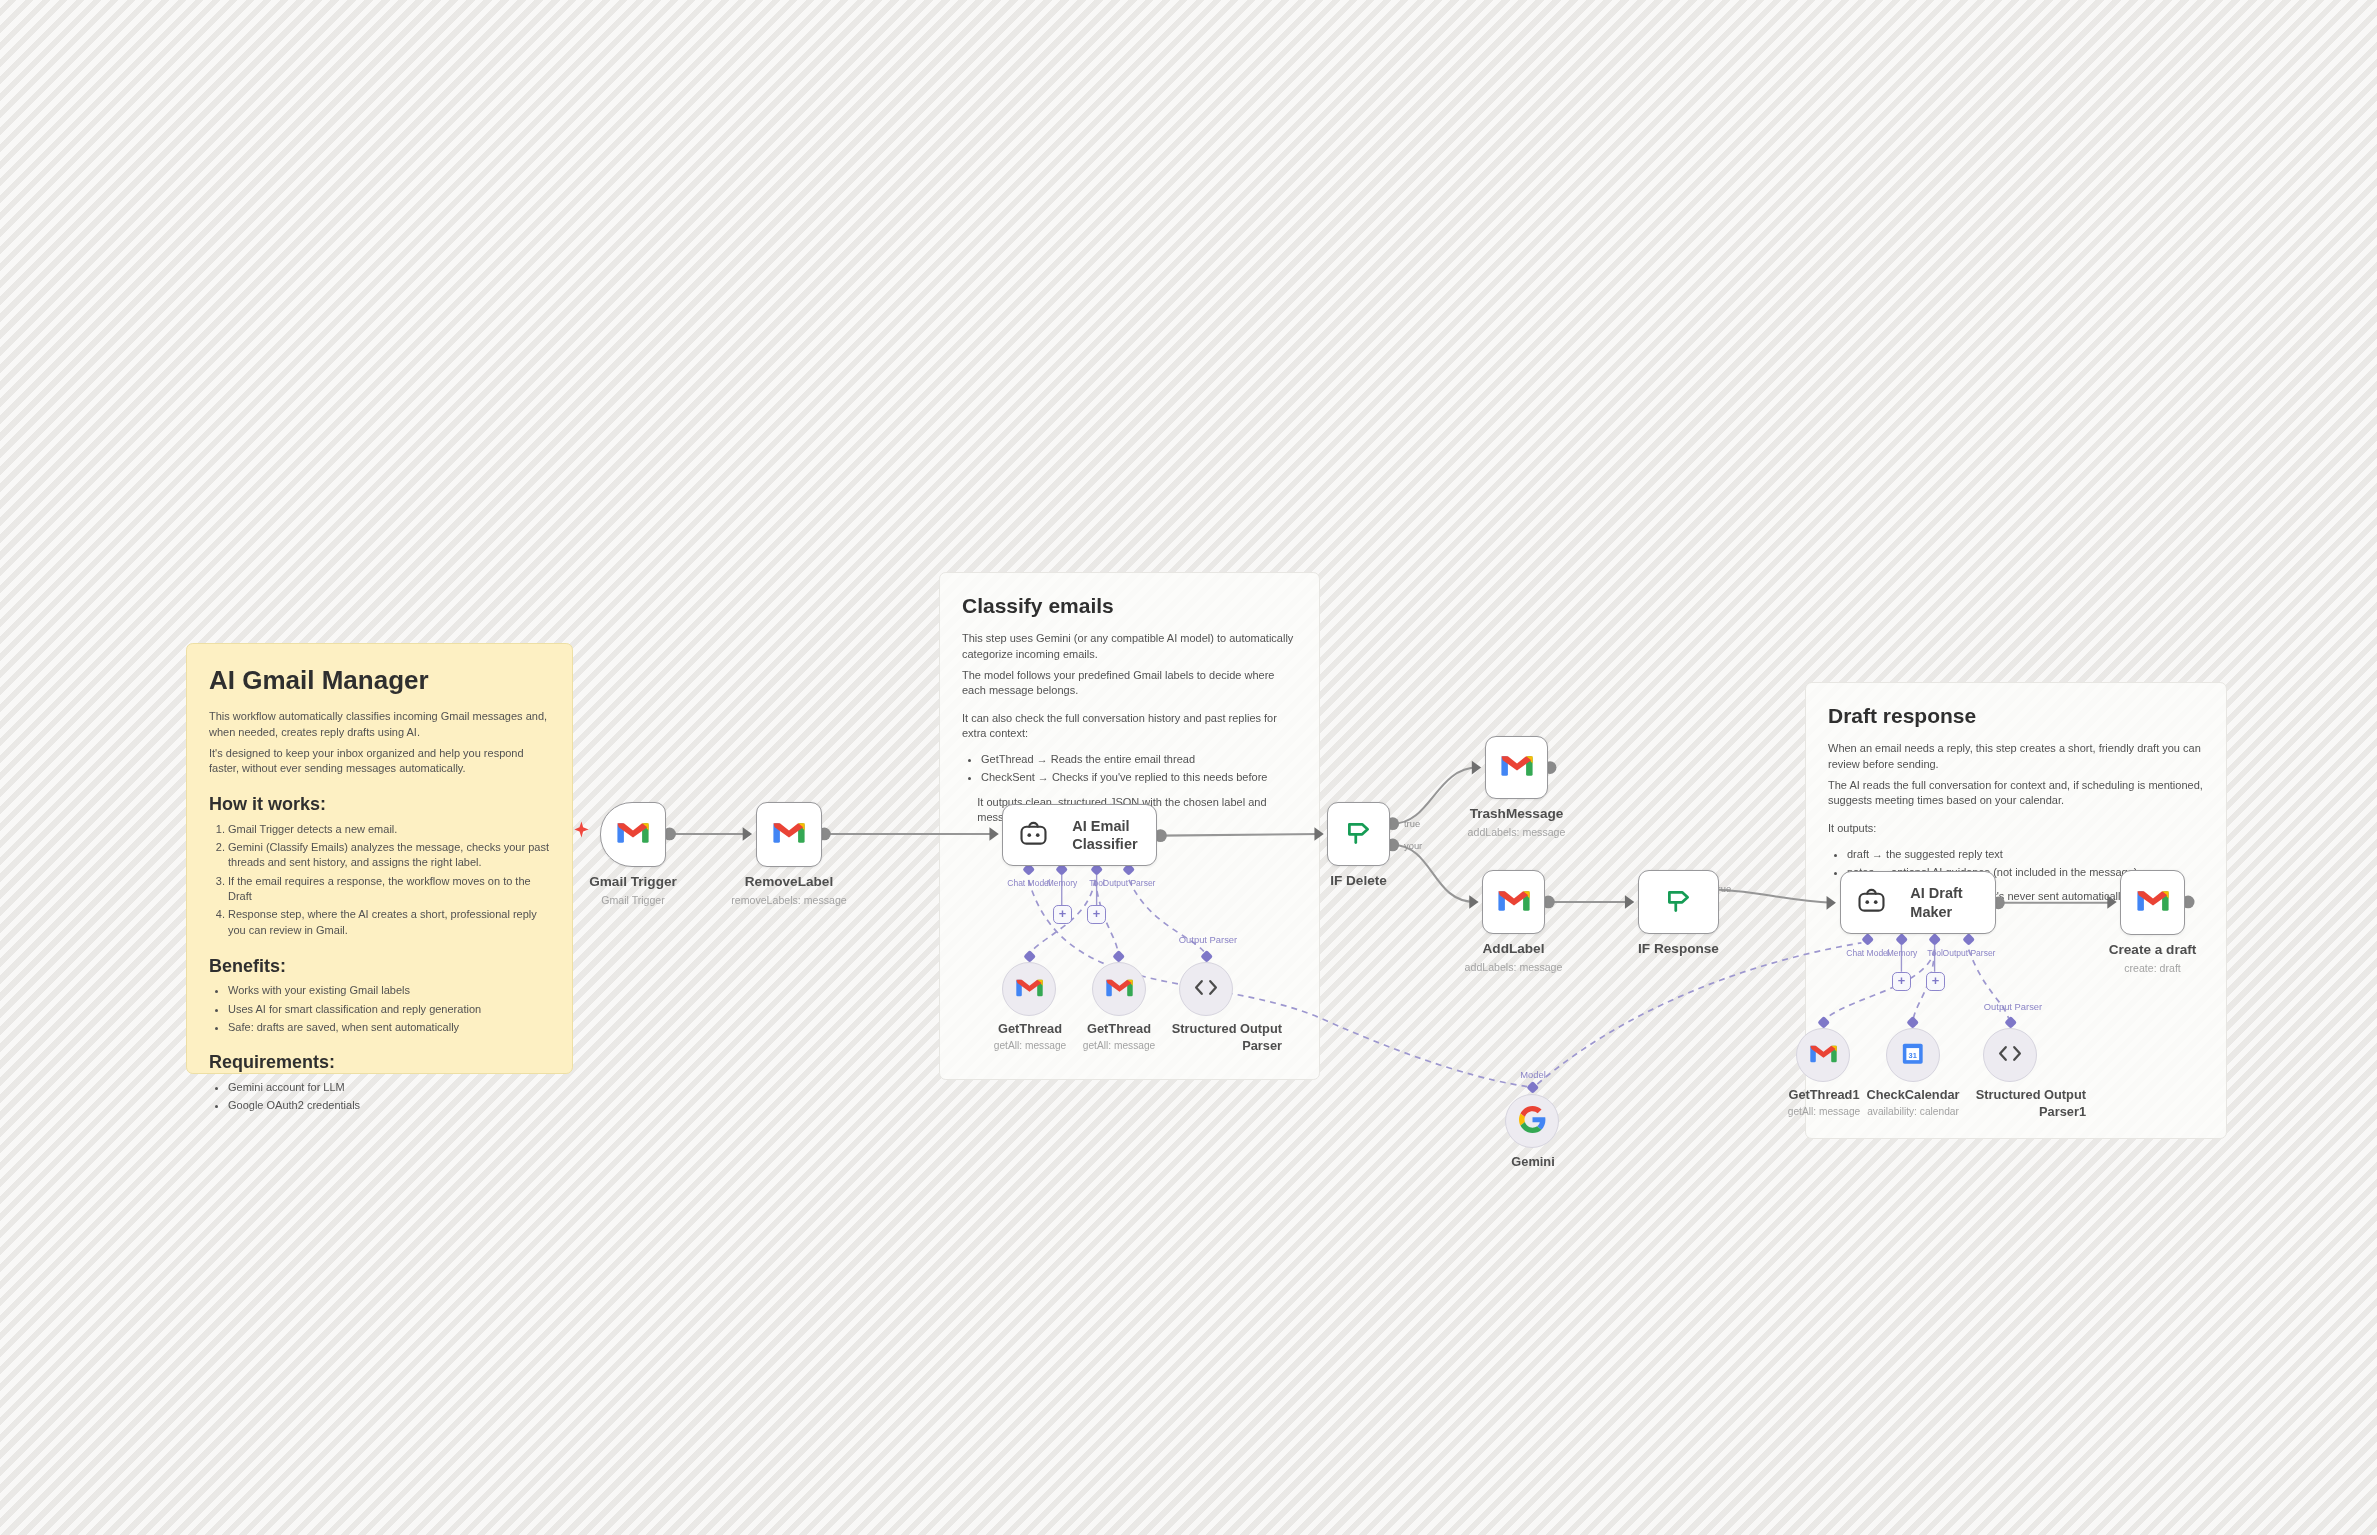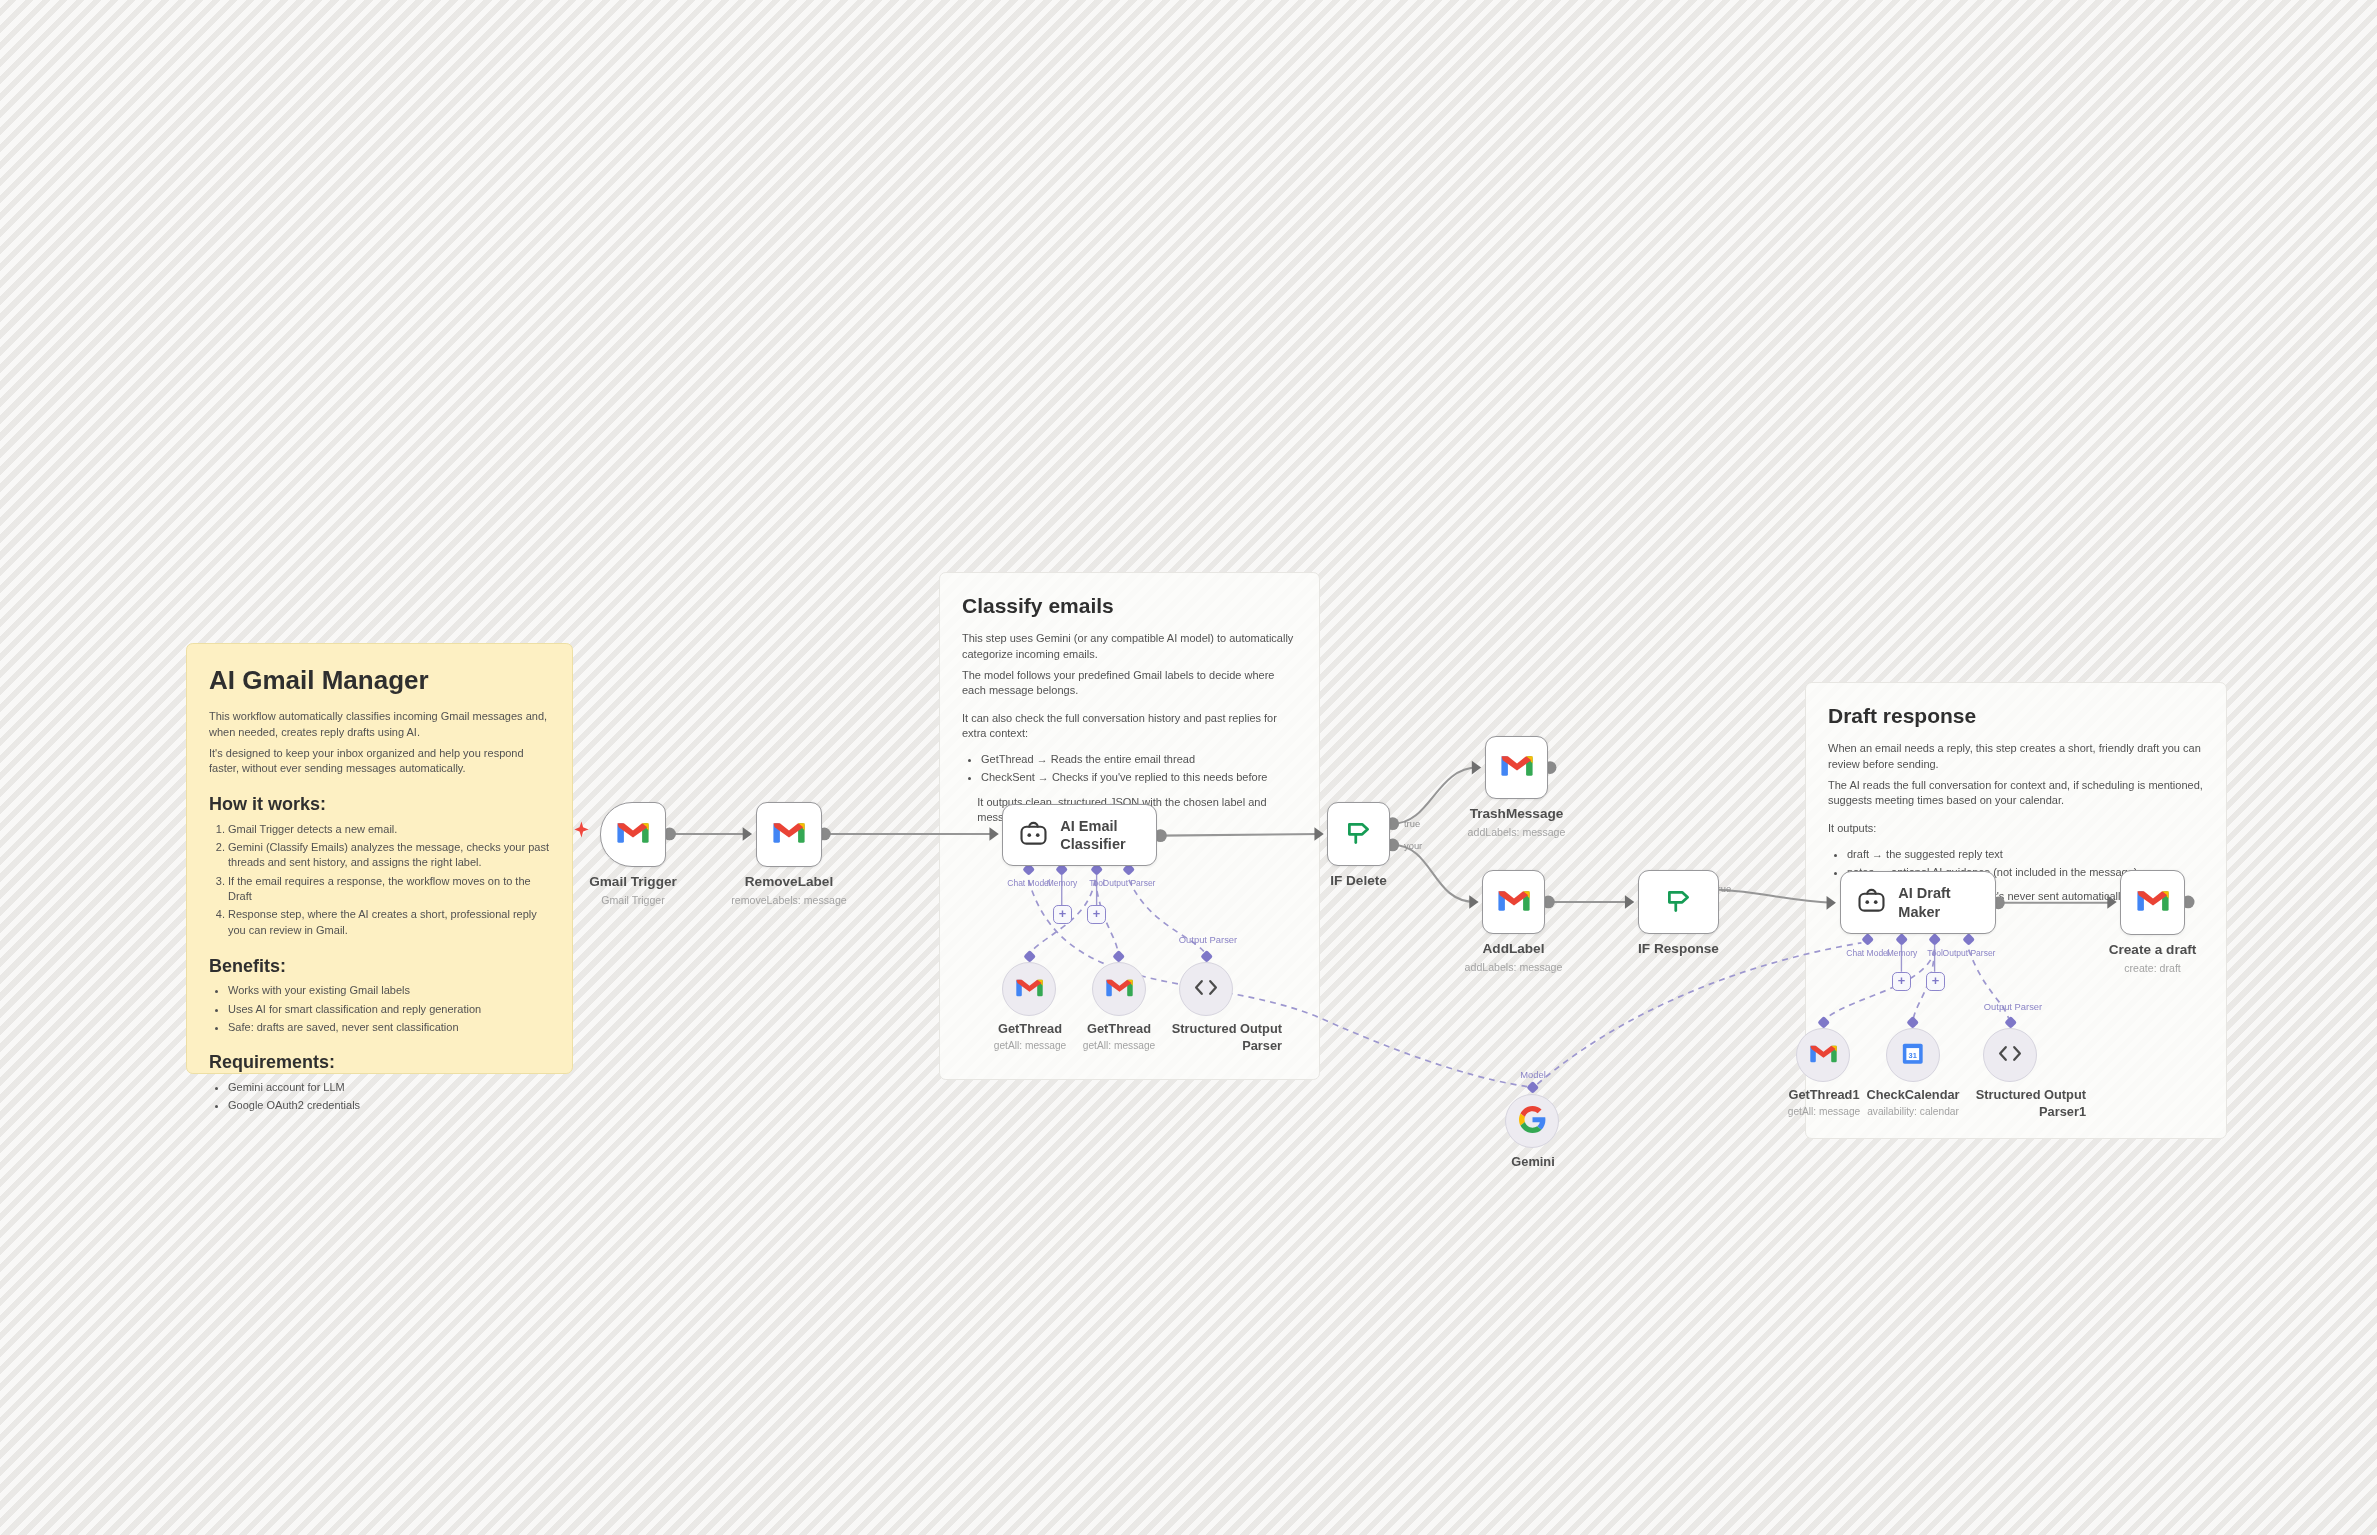--- a/index.html
+++ b/index.html
@@ -22,21 +22,21 @@
   .sticky h2{margin:17px 0 6.8px 0;font-size:18px;color:#2f2f2f;font-weight:700;}
   .sticky p{margin:0 0 5.1px 0;font-size:11px;line-height:1.42;color:#525252;}
   .sticky ol,.sticky ul{margin:3.4px 0 8.5px 0;padding-left:19px;font-size:11px;line-height:1.42;color:#525252;}
   .sticky li{margin:2.6px 0;}
   .sticky .indent{margin-left:15.3px;}
   
   .node{position:absolute;background:#ffffff;border:1.7px solid #98989b;border-radius:11px;
         box-sizing:border-box;display:flex;align-items:center;justify-content:center;
         z-index:4;box-shadow:0 0.9px 2.6px rgba(0,0,0,0.07);}
   .node.trigger{border-radius:32px 11px 11px 32px;}
-  .node.agent{justify-content:center;gap:11px;padding:0 15.3px;}
+  .node.agent{justify-content:center;gap:23px;padding:0 15.3px;}
   .agent-text{font-size:14.5px;font-weight:600;color:#474747;line-height:1.25;}
   .agent-text.wrap{width:82px;}
   .nlabel{position:absolute;top:calc(100% + 7.7px);left:50%;transform:translateX(-50%);
           white-space:nowrap;font-size:13.6px;font-weight:700;color:#4e4e4e;text-align:center;z-index:4;}
   .nsub{position:absolute;top:calc(100% + 28px);left:50%;transform:translateX(-50%);
         white-space:nowrap;font-size:10.6px;font-weight:400;color:#a3a3a3;text-align:center;z-index:4;}
   .circle-node{position:absolute;width:54px;height:54px;border-radius:50%;
         background:#edebf1;border:1.3px solid #d6d4de;display:flex;align-items:center;
         justify-content:center;z-index:4;box-sizing:border-box;}
   .clabel{position:absolute;white-space:nowrap;font-size:12.8px;font-weight:700;color:#4e4e4e;
@@ -69,21 +69,21 @@
   <ol>
       <li>Gmail Trigger detects a new email.</li>
       <li>Gemini (Classify Emails) analyzes the message, checks your past threads and sent history, and assigns the right label.</li>
       <li>If the email requires a response, the workflow moves on to the Draft</li>
       <li>Response step, where the AI creates a short, professional reply you can review in Gmail.</li>
     </ol>
   <h2>Benefits:</h2>
   <ul>
       <li>Works with your existing Gmail labels</li>
       <li>Uses AI for smart classification and reply generation</li>
-      <li>Safe: drafts are saved, never sent classification</li>
+      <li>Safe: drafts are saved, when sent automatically</li>
     </ul>
   <h2>Requirements:</h2>
   <ul>
       <li>Gemini account for LLM</li>
       <li>Google OAuth2 credentials</li>
     </ul>
 </div>
 
 <div class="sticky white" style="left:939px;top:572px;width:381px;height:508px;">
   <h1 class="med">Classify emails</h1>

